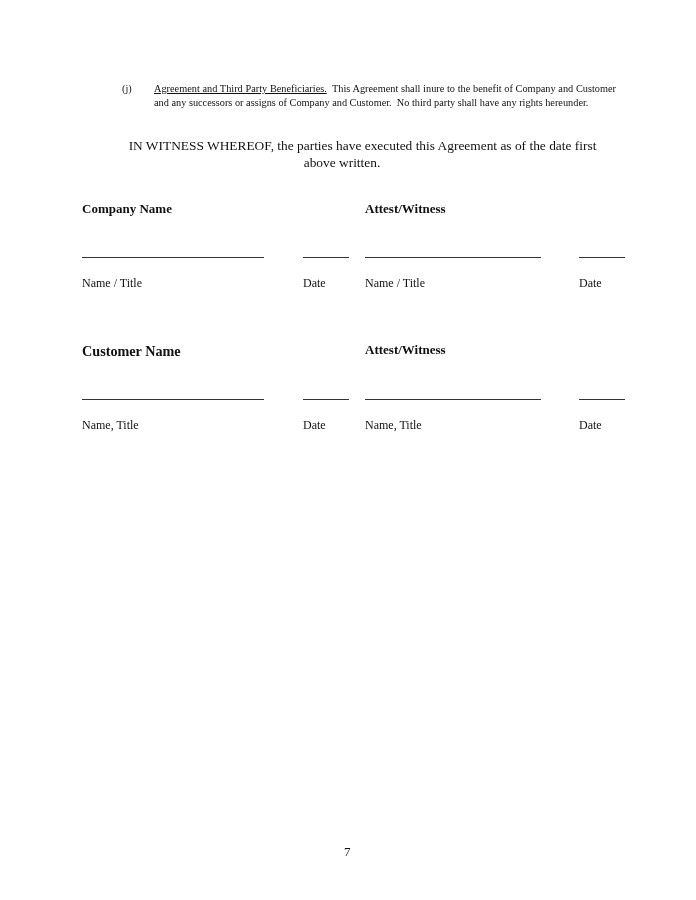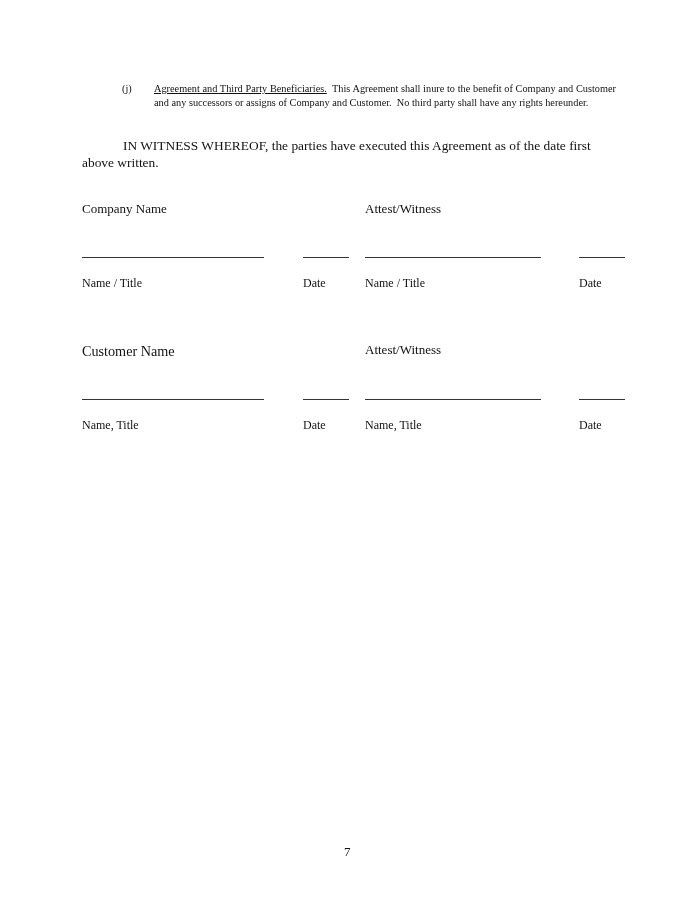--- a/index.html
+++ b/index.html
@@ -44,28 +44,29 @@
     .clause-heading {
       text-decoration: underline;
     }
     .witness {
       position: absolute;
       left: 82px;
       top: 138px;
       width: 520px;
       font-size: 13.4px;
       line-height: 16.5px;
+      text-align: center;
     }
     .witness .indent {
       display: inline-block;
       width: 41px;
     }
     .heading {
       position: absolute;
-      font-weight: normal;
+      font-weight: bold;
       font-size: 13px;
       line-height: 16px;
     }
     .heading.large {
       font-size: 14.2px;
     }
     .sig-line {
       position: absolute;
       height: 0;
       border-top: 1px solid #333333;

